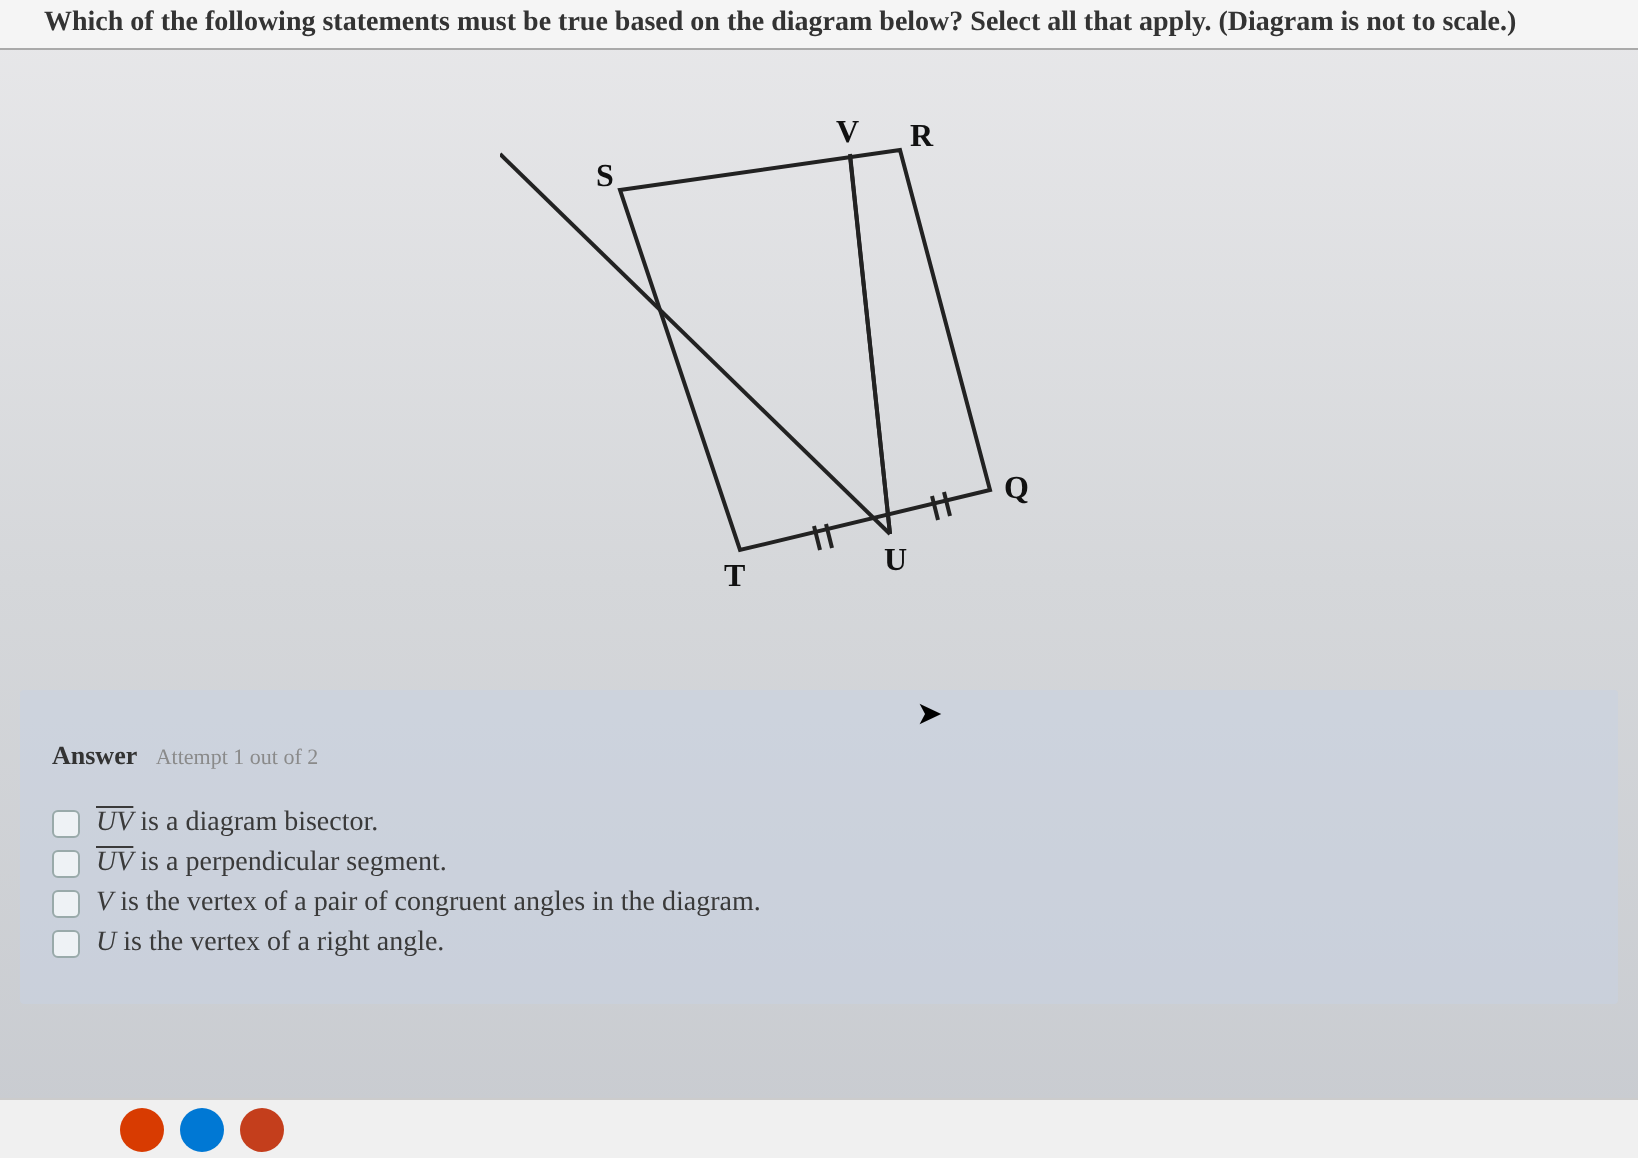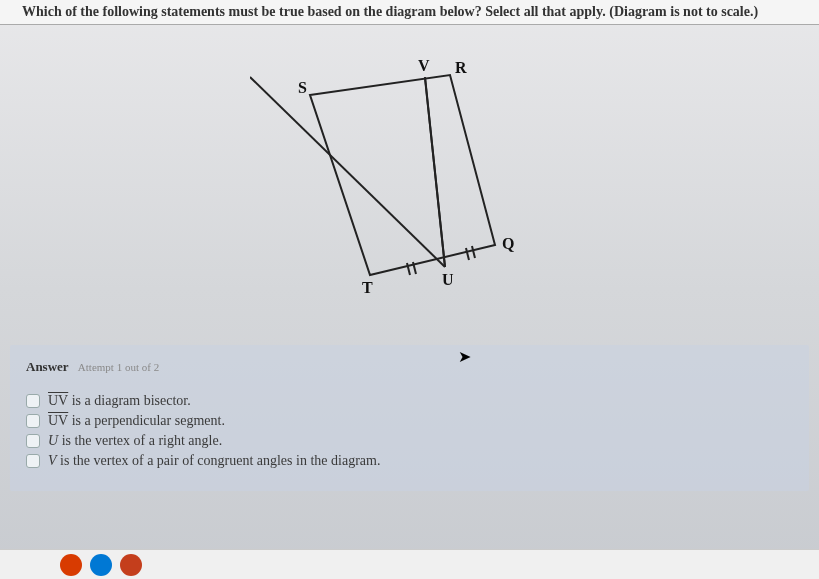--- a/index.html
+++ b/index.html
@@ -30,20 +30,21 @@
     .answer-panel {
       background: rgba(200,210,225,0.55);
       margin: 0 10px 0 10px;
       padding: 14px 16px 18px 16px;
       border-radius: 2px;
     }
     .answer-header {
       font-size: 13px;
       color: #555;
       margin-bottom: 18px;
+      margin-top: 11px;
     }
     .answer-header strong { font-weight: 700; color: #333; }
     .answer-header .attempt { color: #8a8a8a; font-size: 11px; margin-left: 6px; }
     .option-row {
       display: flex;
       align-items: center;
       gap: 8px;
       margin: 4px 0;
       font-size: 14px;
       color: #3a3a3a;
@@ -51,20 +52,21 @@
     .option-checkbox {
       width: 14px;
       height: 14px;
       border: 1px solid #9aa;
       border-radius: 3px;
       background: #eef2f5;
       flex-shrink: 0;
     }
     .overline {
       text-decoration: overline;
+      font-style: italic;
       font-family: 'Times New Roman', serif;
       text-align: center;
     }
     .mathvar { font-style: italic; font-family: 'Times New Roman', serif; }
     .cursor {
       position: absolute;
       left: 458px;
       top: 322px;
       font-size: 16px;
       color: #000;
@@ -122,25 +124,25 @@
   <div class="option-row">
     <div class="option-checkbox"></div>
     <span><span class="overline">UV</span><span> is a diagram bisector.</span></span>
   </div>
   <div class="option-row">
     <div class="option-checkbox"></div>
     <span><span class="overline">UV</span><span> is a perpendicular segment.</span></span>
   </div>
   <div class="option-row">
     <div class="option-checkbox"></div>
-    <span><span class="mathvar">U</span><span> is the vertex of a right angle.</span></span>
+    <span><span class="mathvar">V</span><span> is the vertex of a pair of congruent angles in the diagram.</span></span>
   </div>
   <div class="option-row">
     <div class="option-checkbox"></div>
-    <span><span class="mathvar">V</span><span> is the vertex of a pair of congruent angles in the diagram.</span></span>
+    <span><span class="mathvar">U</span><span> is the vertex of a right angle.</span></span>
   </div>
 </div>
 
 <div class="bottom-bar">
   <div class="tb-icon" style="background:#d83b01"></div>
   <div class="tb-icon" style="background:#0078d4"></div>
   <div class="tb-icon" style="background:#c43e1c"></div>
 </div>
 
 </body></html>

